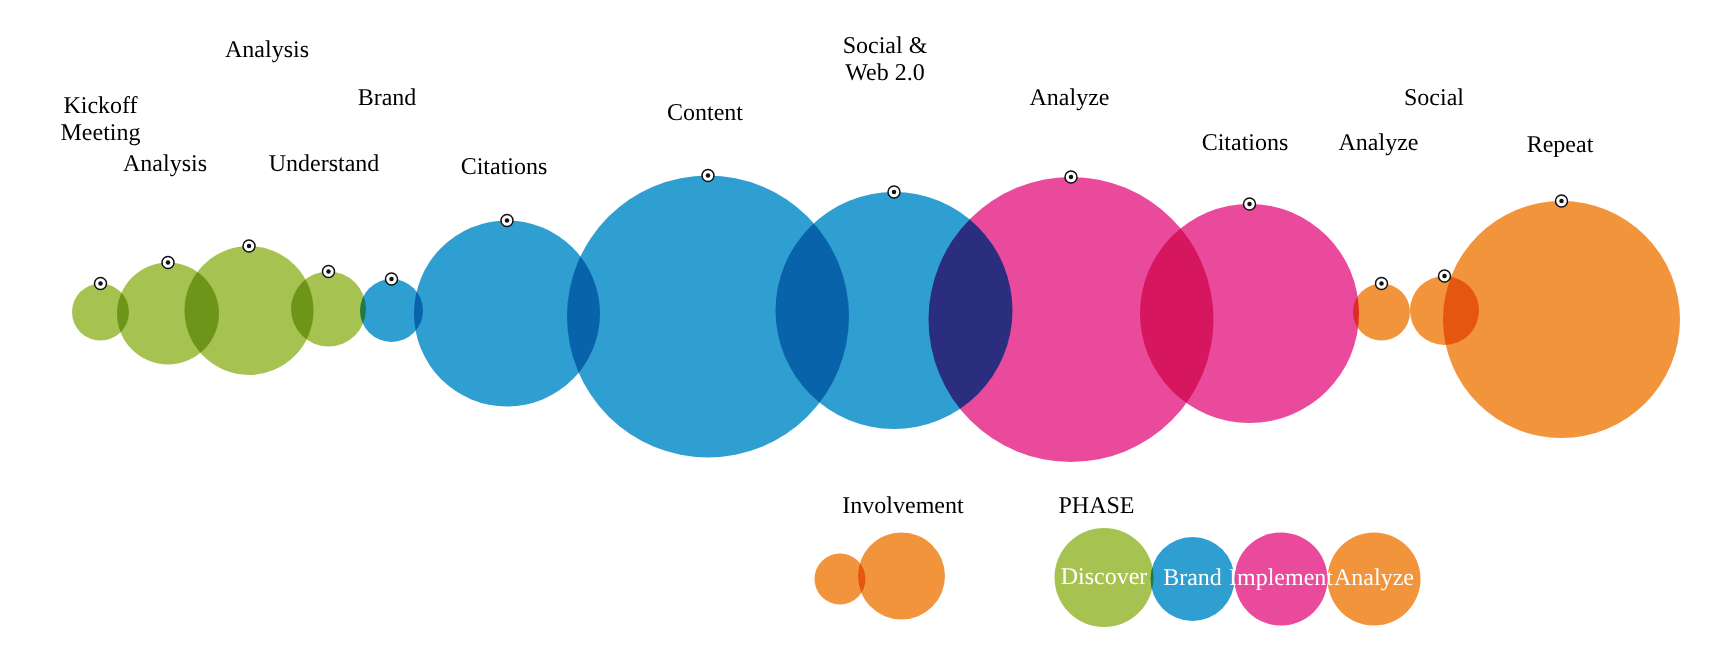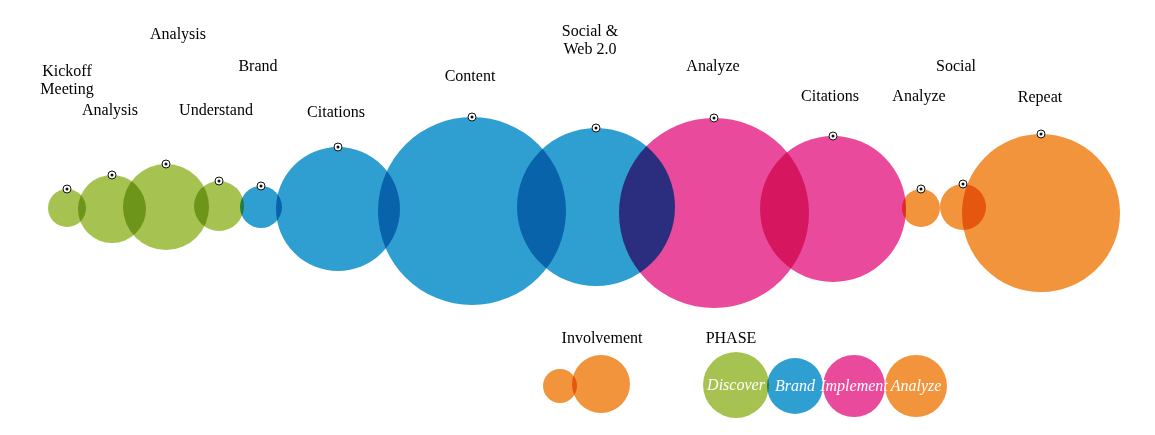--- a/index.html
+++ b/index.html
@@ -66,21 +66,20 @@
     z-index: 1;
   }
   .legend-bubble-text {
     position: absolute;
     transform: translate(-50%, -50%);
     color: #ffffff;
     font-size: 16px;
     white-space: nowrap;
     z-index: 11;
     text-align: center;
-    font-style: italic;
   }
 </style>
 </head>
 <body>
 
 <div id="canvas">
   <div id="bubbles-layer">
       <div class="bubble" style="left: 48px; top: 189px; width: 38px; height: 38px; background: rgb(166, 195, 81);"></div>
       <div class="bubble" style="left: 78px; top: 175px; width: 68px; height: 68px; background: rgb(166, 195, 81);"></div>
       <div class="bubble" style="left: 123px; top: 164px; width: 86px; height: 86px; background: rgb(166, 195, 81);"></div>

